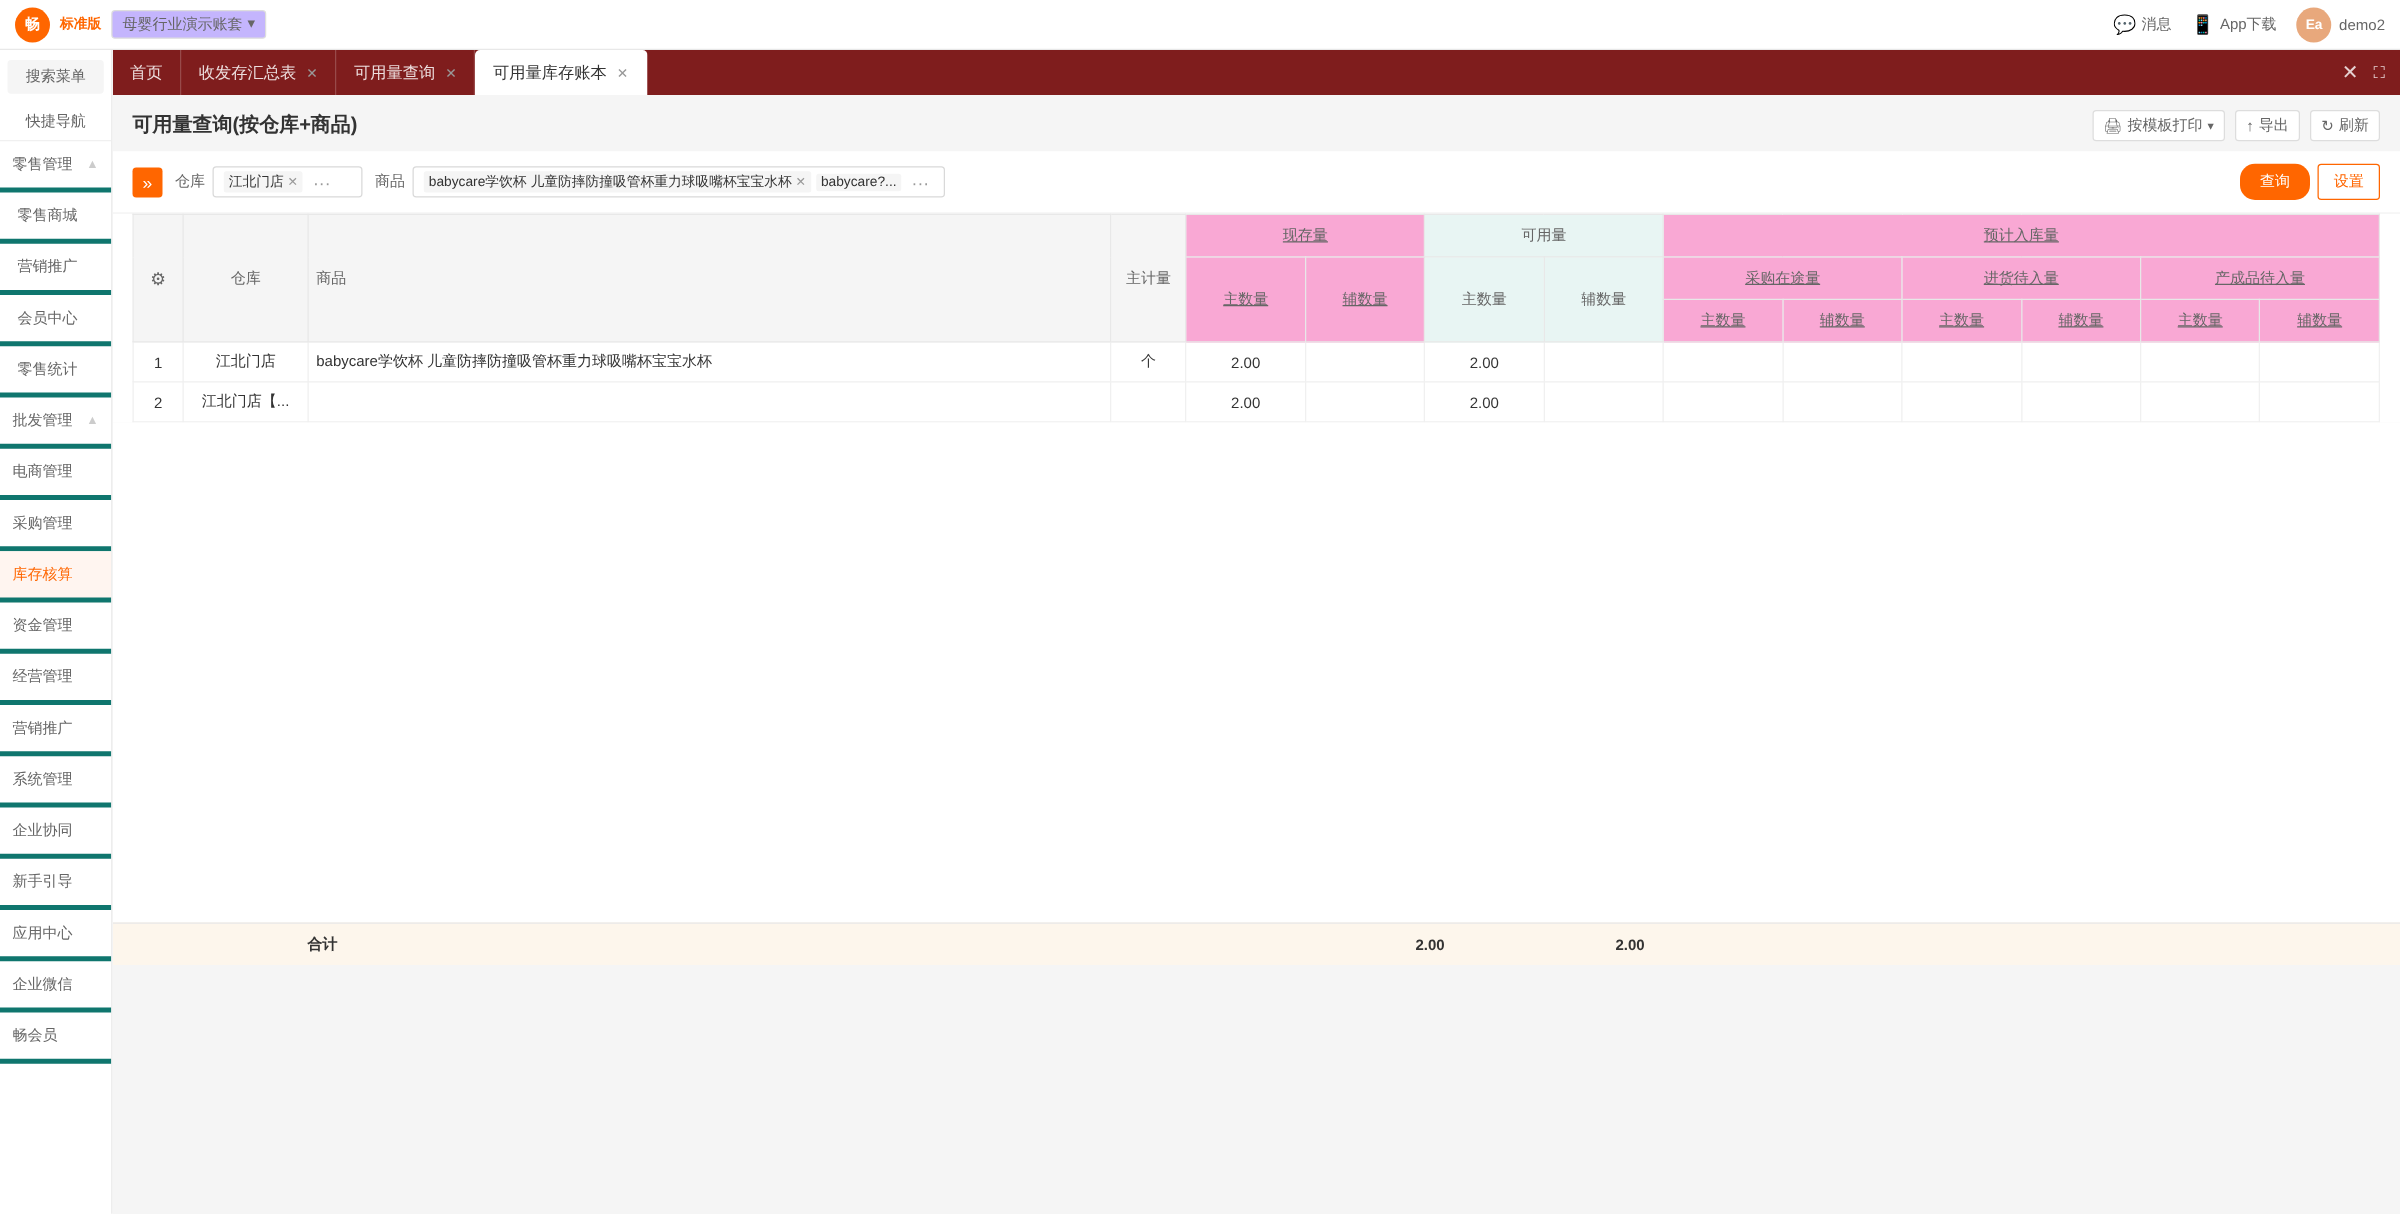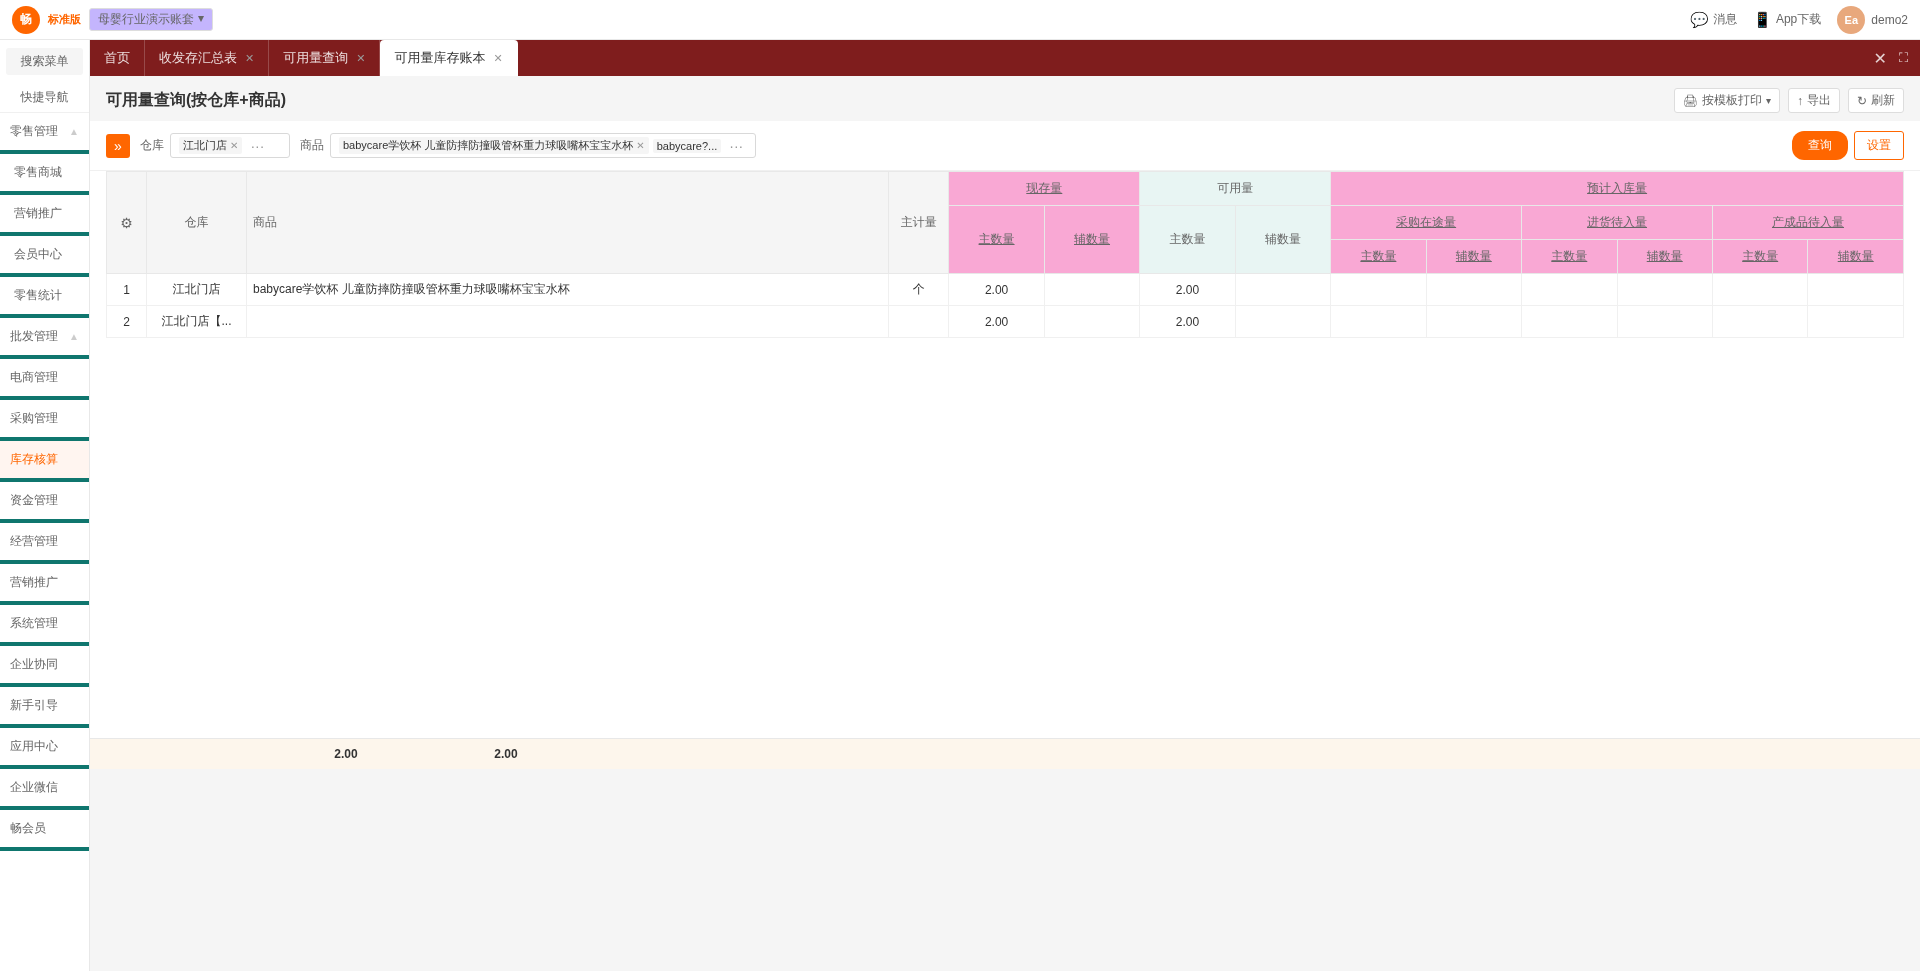--- a/index.html
+++ b/index.html
@@ -452,20 +452,21 @@
         </tr>
       </tbody>
     </table>
   </div>
 
   <div style="height:400px;background:#fff;"></div>
 
   <div style="background:#fdf6ec;padding:8px 16px;border-top:1px solid #e8e8e8;display:flex;align-items:center;font-size:12px;font-weight:bold;position:sticky;bottom:0;">
     <span style="width:40px;"></span>
     <span style="width:100px;"></span>
+    <span style="flex:1;">合计</span>
     <span style="width:60px;"></span>
     <span style="width:80px;text-align:center;">2.00</span>
     <span style="width:80px;text-align:center;"></span>
     <span style="width:80px;text-align:center;">2.00</span>
     <span style="width:80px;text-align:center;"></span>
     <span style="width:80px;text-align:center;"></span>
     <span style="width:80px;text-align:center;"></span>
     <span style="width:80px;text-align:center;"></span>
     <span style="width:80px;text-align:center;"></span>
     <span style="width:80px;text-align:center;"></span>

